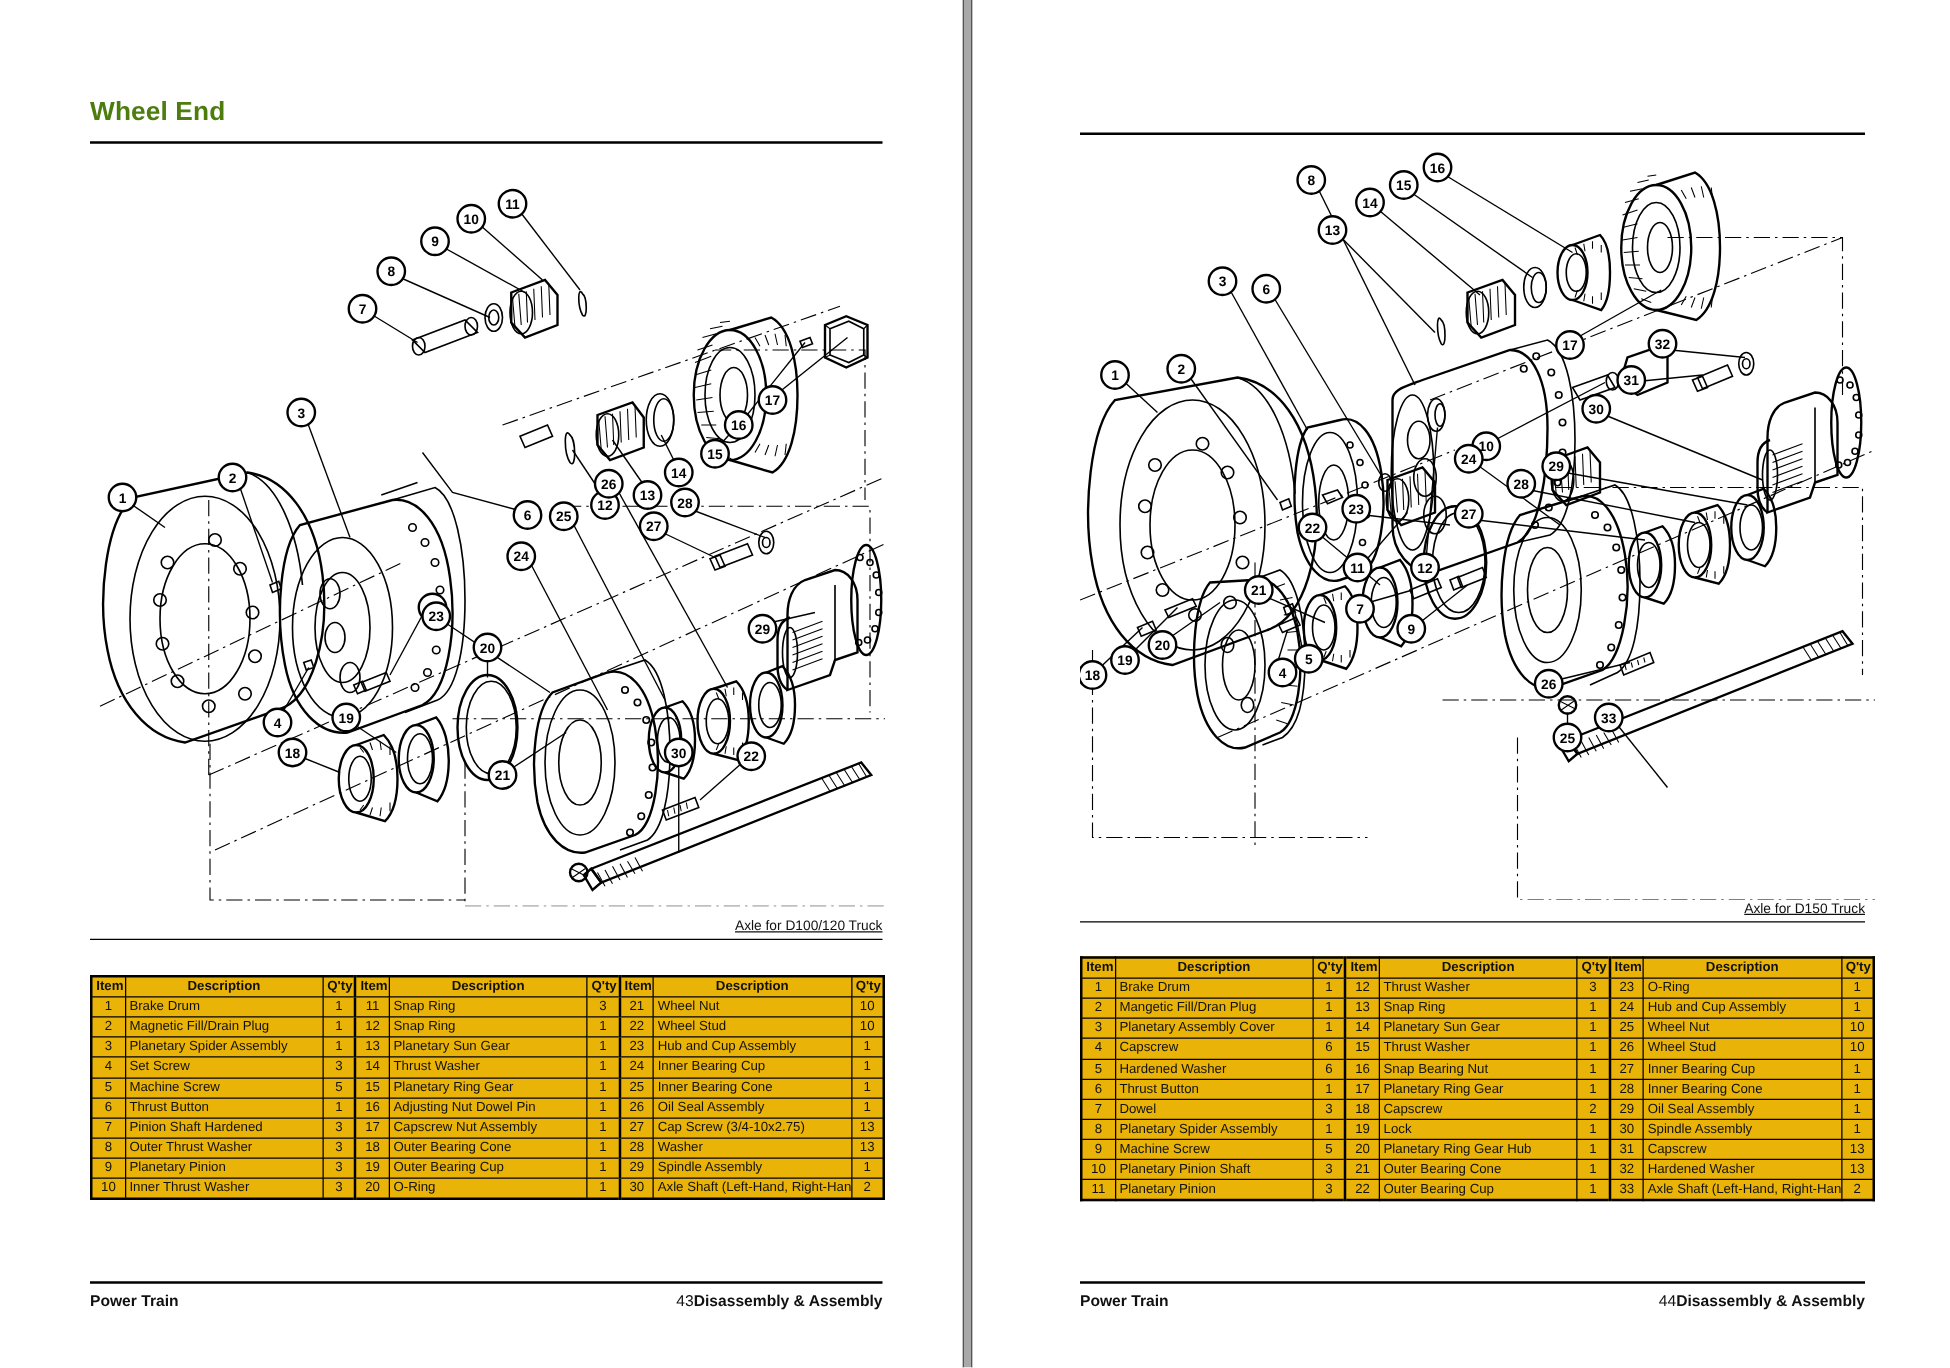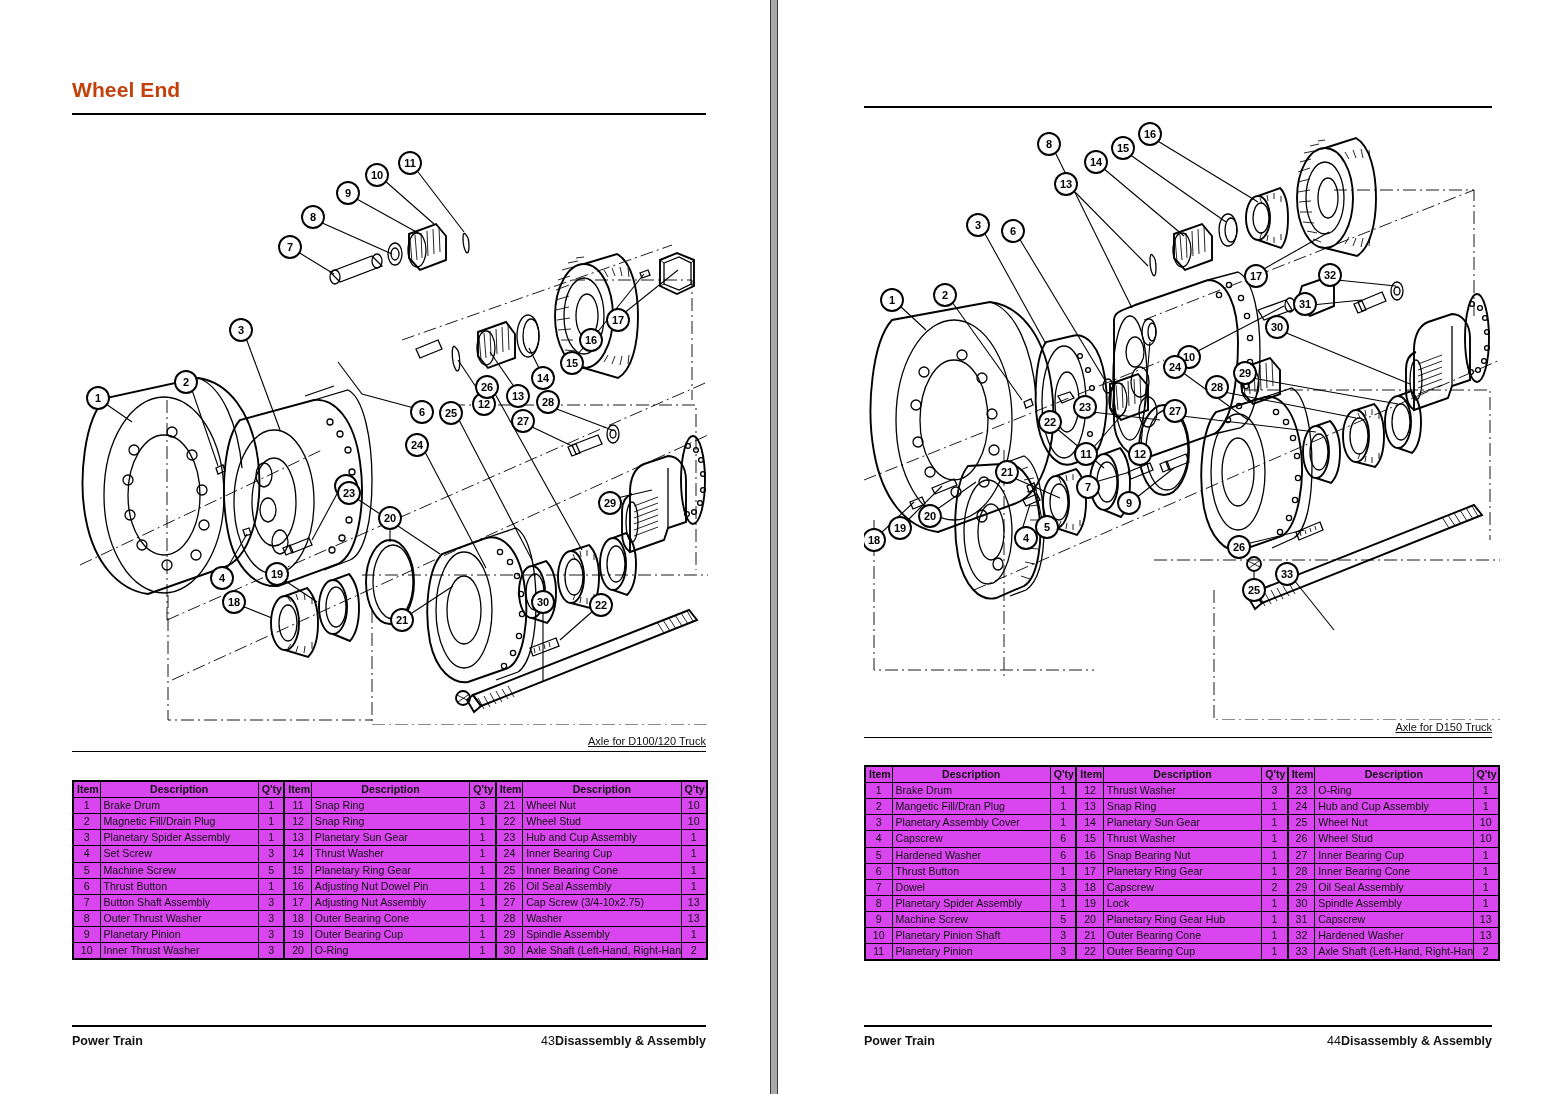--- a/index.html
+++ b/index.html
@@ -31,21 +31,21 @@
     background: #a9a9a9;
     border-left: 1px solid #3a3a3a;
     border-right: 1px solid #3a3a3a;
   }
 
   
   .pg-head { position: absolute; left: 72px; right: 64px; top: 78px; }
   .page.right .pg-head { left: 86px; right: 68px; }
   .pg-title {
     font-size: 21px; font-weight: bold; letter-spacing: .1px;
-    color: #c2410c; margin: 0 0 12px 0; line-height: 1.1;
+    color: #4d7c0f; margin: 0 0 12px 0; line-height: 1.1;
   }
   .rule-thick { border-top: 2px solid #000; }
   .head-spacer { height: 28px; }
 
   
   .figure { position: absolute; }
   .page.right .figure { left: 86px; top: 120px; width: 636px; height: 620px; }
 
   .fig-svg { display: block; width: 100%; height: 100%; }
 
@@ -63,21 +63,21 @@
   .parts-wrap-left  { position: absolute; left: 72px;  top: 780px; width: 636px; }
   .parts-wrap-right { position: absolute; left: 858px; top: 765px; width: 636px; }
   .page.right .parts-wrap-right { left: 0px; }
 
   table.parts {
     border-collapse: collapse;
     width: 100%;
     font-size: 10.6px;
     line-height: 1.05;
     table-layout: fixed;
-    background: #d946ef;
+    background: #eab308;
   }
   table.parts th, table.parts td {
     border: 1px solid #000;
     padding: 2px 3px 2px 3px;
     height: 15.6px;
     vertical-align: middle;
     white-space: nowrap;
     overflow: hidden;
   }
   table.parts th {
@@ -575,24 +575,24 @@
               <td class="c-qty">1</td>
               <td class="c-item grp-start">16</td>
               <td class="c-desc">Adjusting Nut Dowel Pin</td>
               <td class="c-qty">1</td>
               <td class="c-item grp-start">26</td>
               <td class="c-desc">Oil Seal Assembly</td>
               <td class="c-qty">1</td>
             </tr>
             <tr>
               <td class="c-item">7</td>
-              <td class="c-desc">Button Shaft Assembly</td>
+              <td class="c-desc">Pinion Shaft Hardened</td>
               <td class="c-qty">3</td>
               <td class="c-item grp-start">17</td>
-              <td class="c-desc">Adjusting Nut Assembly</td>
+              <td class="c-desc">Capscrew Nut Assembly</td>
               <td class="c-qty">1</td>
               <td class="c-item grp-start">27</td>
               <td class="c-desc">Cap Screw (3/4-10x2.75)</td>
               <td class="c-qty">13</td>
             </tr>
             <tr>
               <td class="c-item">8</td>
               <td class="c-desc">Outer Thrust Washer</td>
               <td class="c-qty">3</td>
               <td class="c-item grp-start">18</td>

